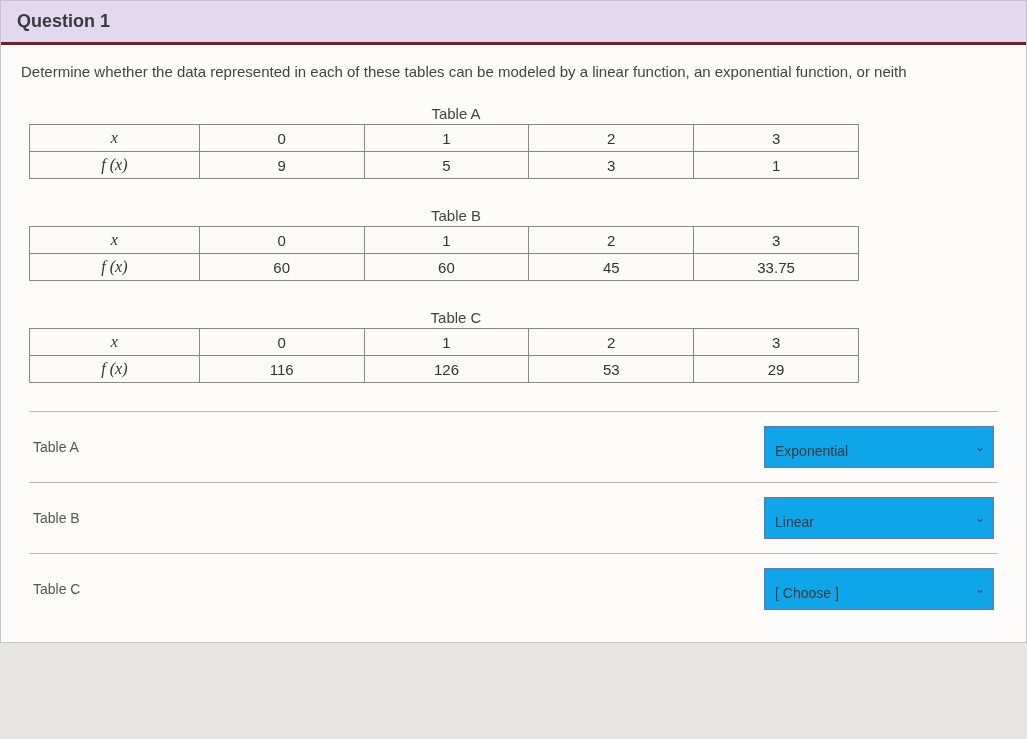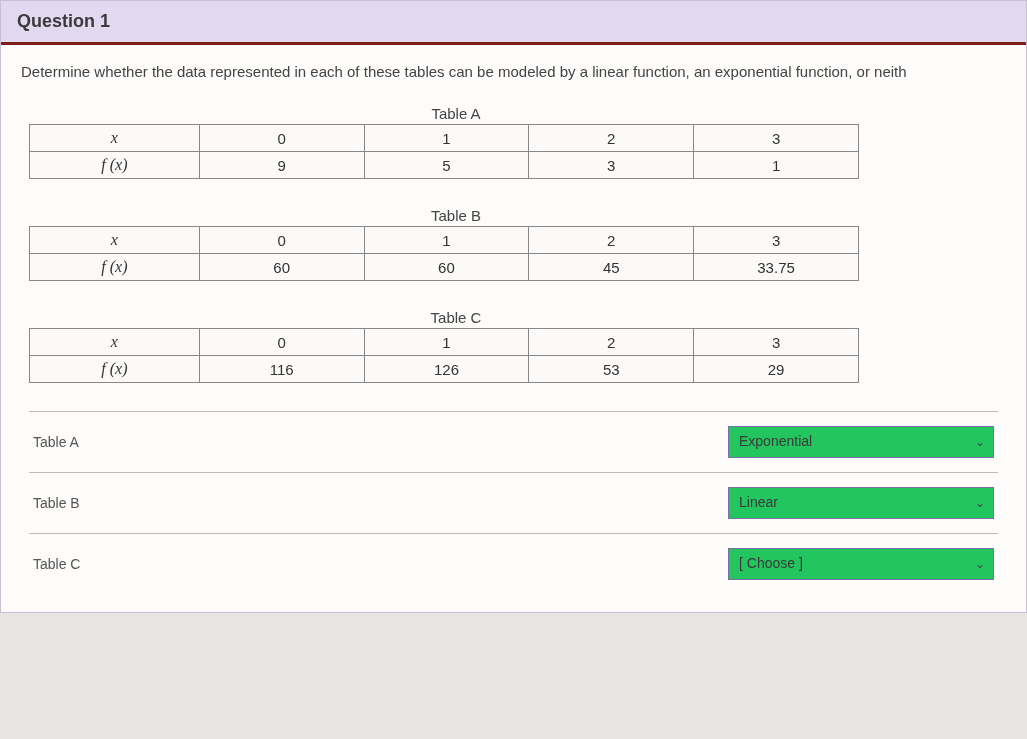--- a/index.html
+++ b/index.html
@@ -72,24 +72,24 @@
     border-top: 1px solid #bbb;
     padding: 14px 4px 14px 4px;
     margin: 0 8px;
   }
   .answer-label {
     font-size: 14px;
     color: #555;
   }
   .select-box {
     position: relative;
-    width: 266px;
+    width: 230px;
     border: 1px solid #7a6ea8;
-    background: #22c55e;
-    padding: 6px 28px 8px 10px;
+    background: #0ea5e9;
+    padding: 16px 28px 8px 10px;
     font-size: 14px;
     color: #3a3a3a;
     cursor: pointer;
   }
   .select-box .chev {
     position: absolute;
     right: 8px;
     top: 50%;
     transform: translateY(-50%);
     font-size: 12px;

